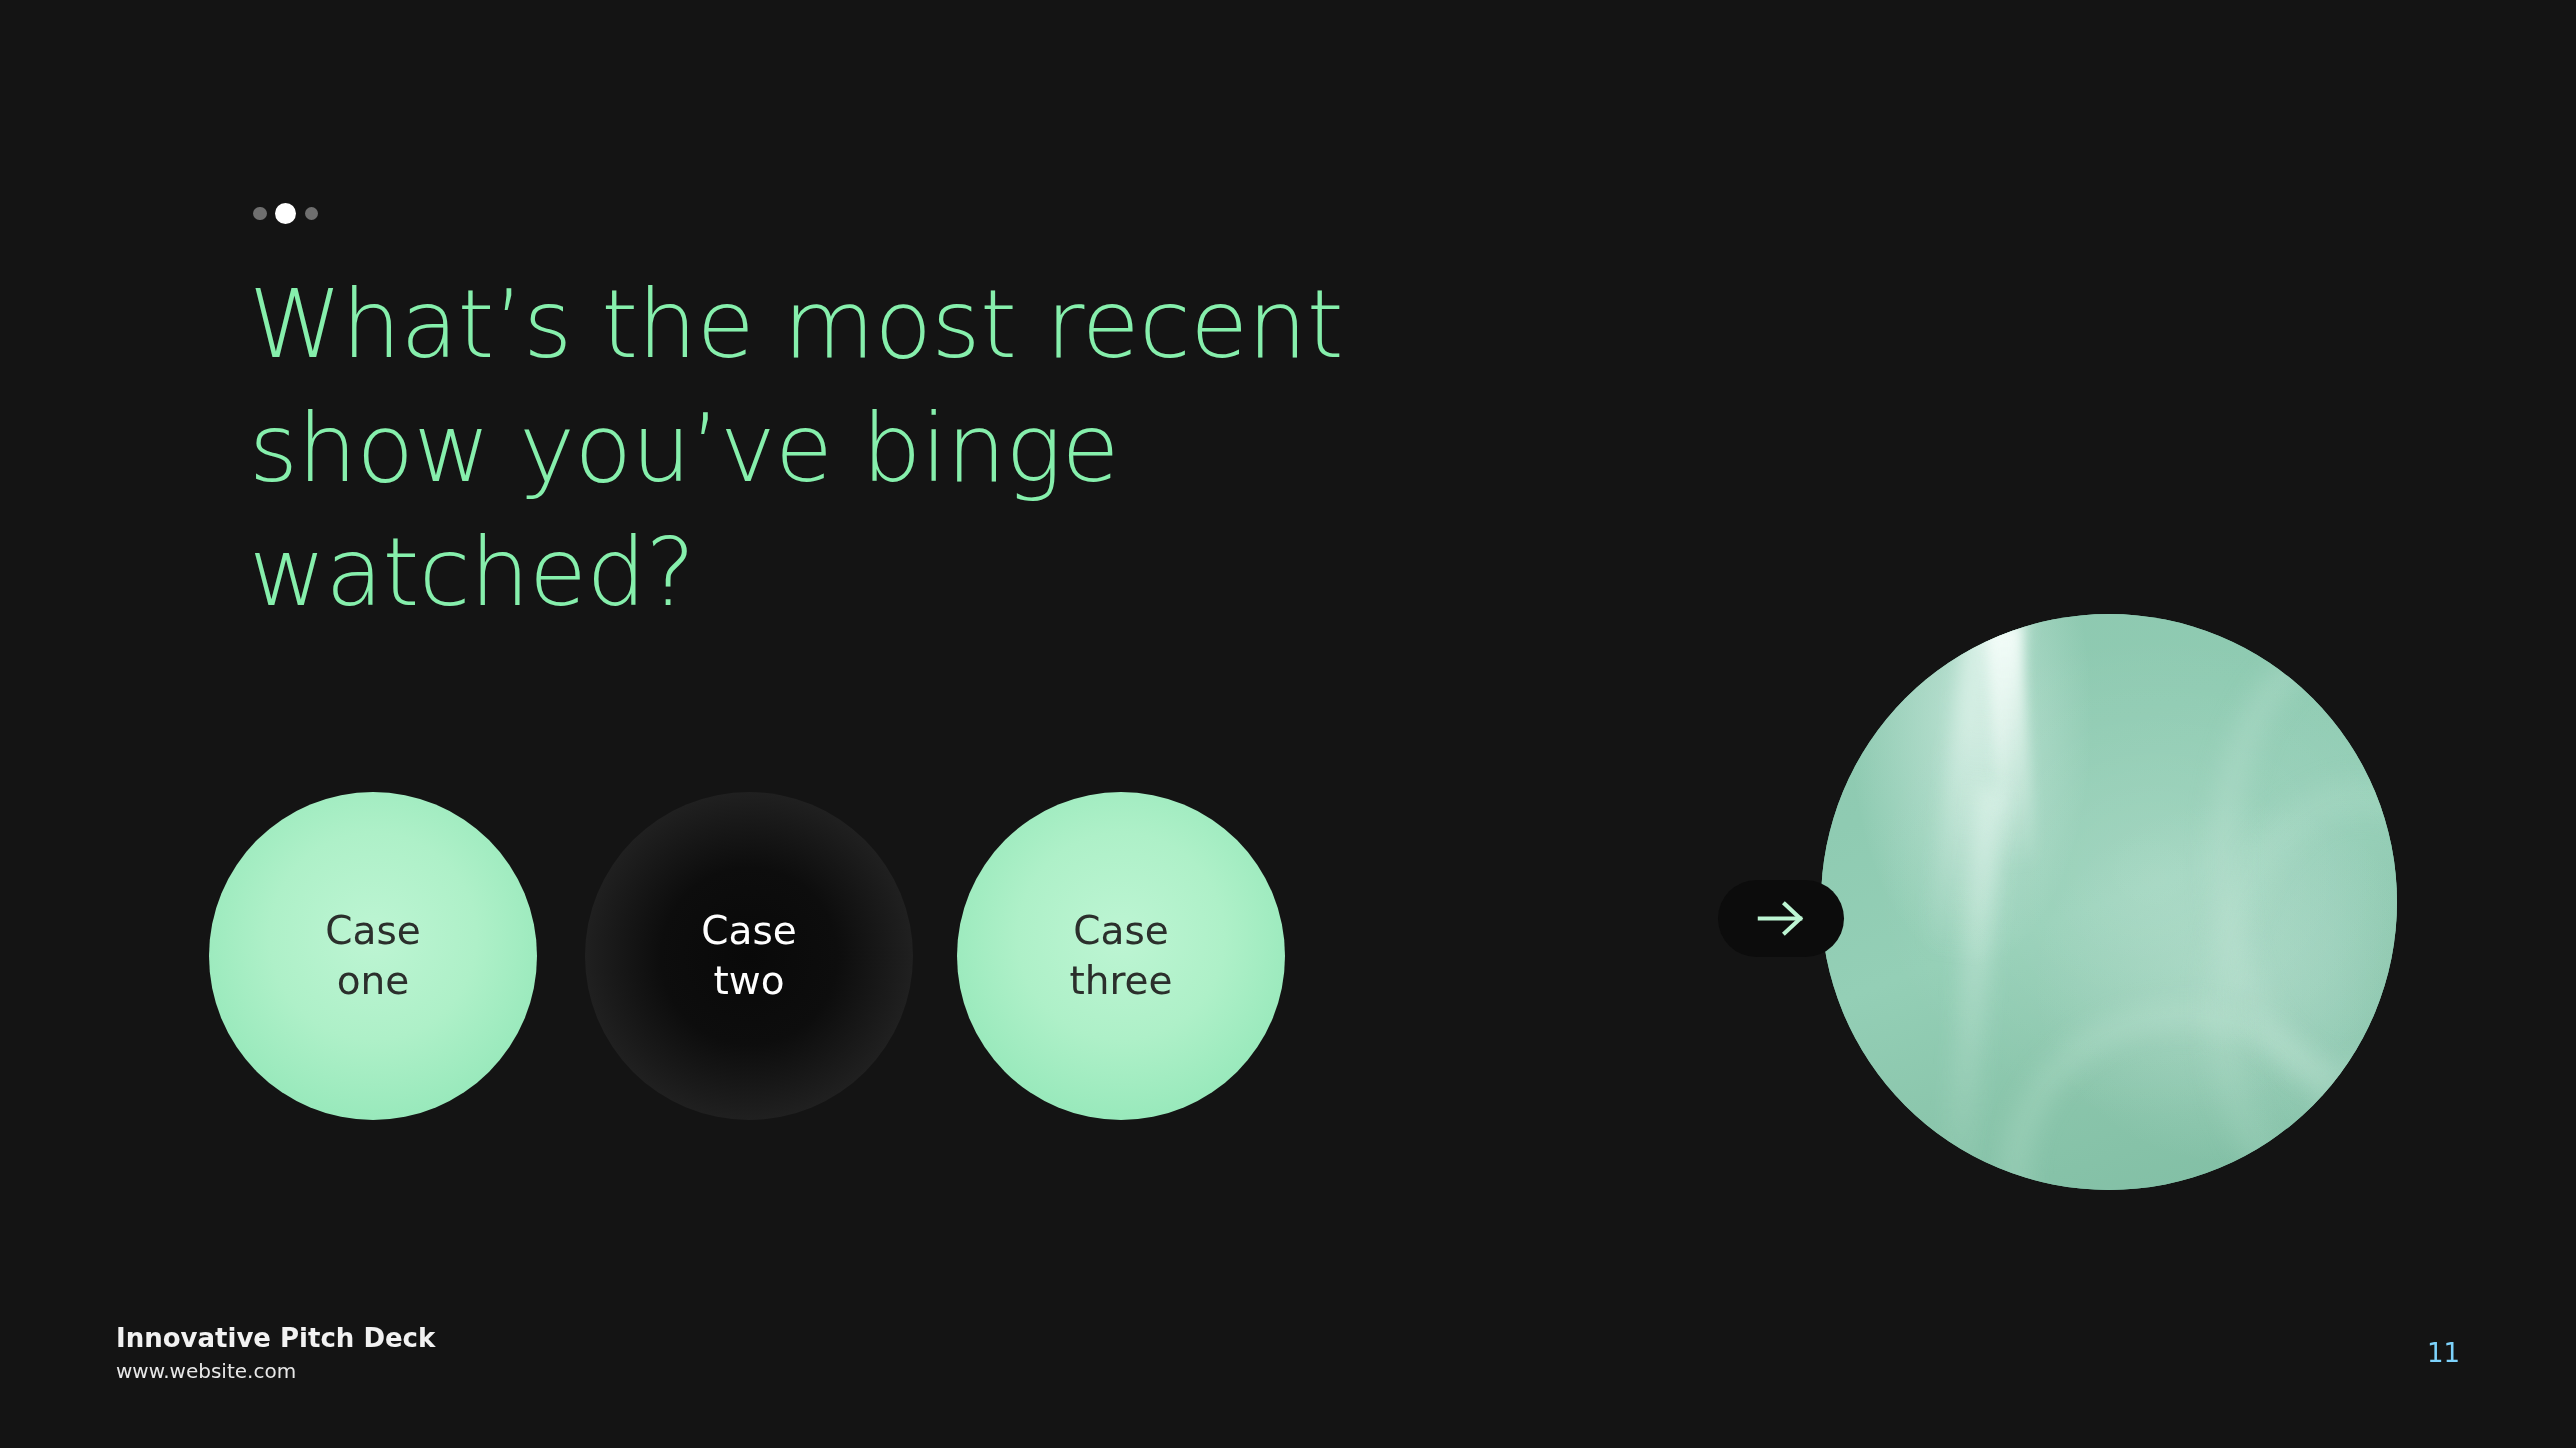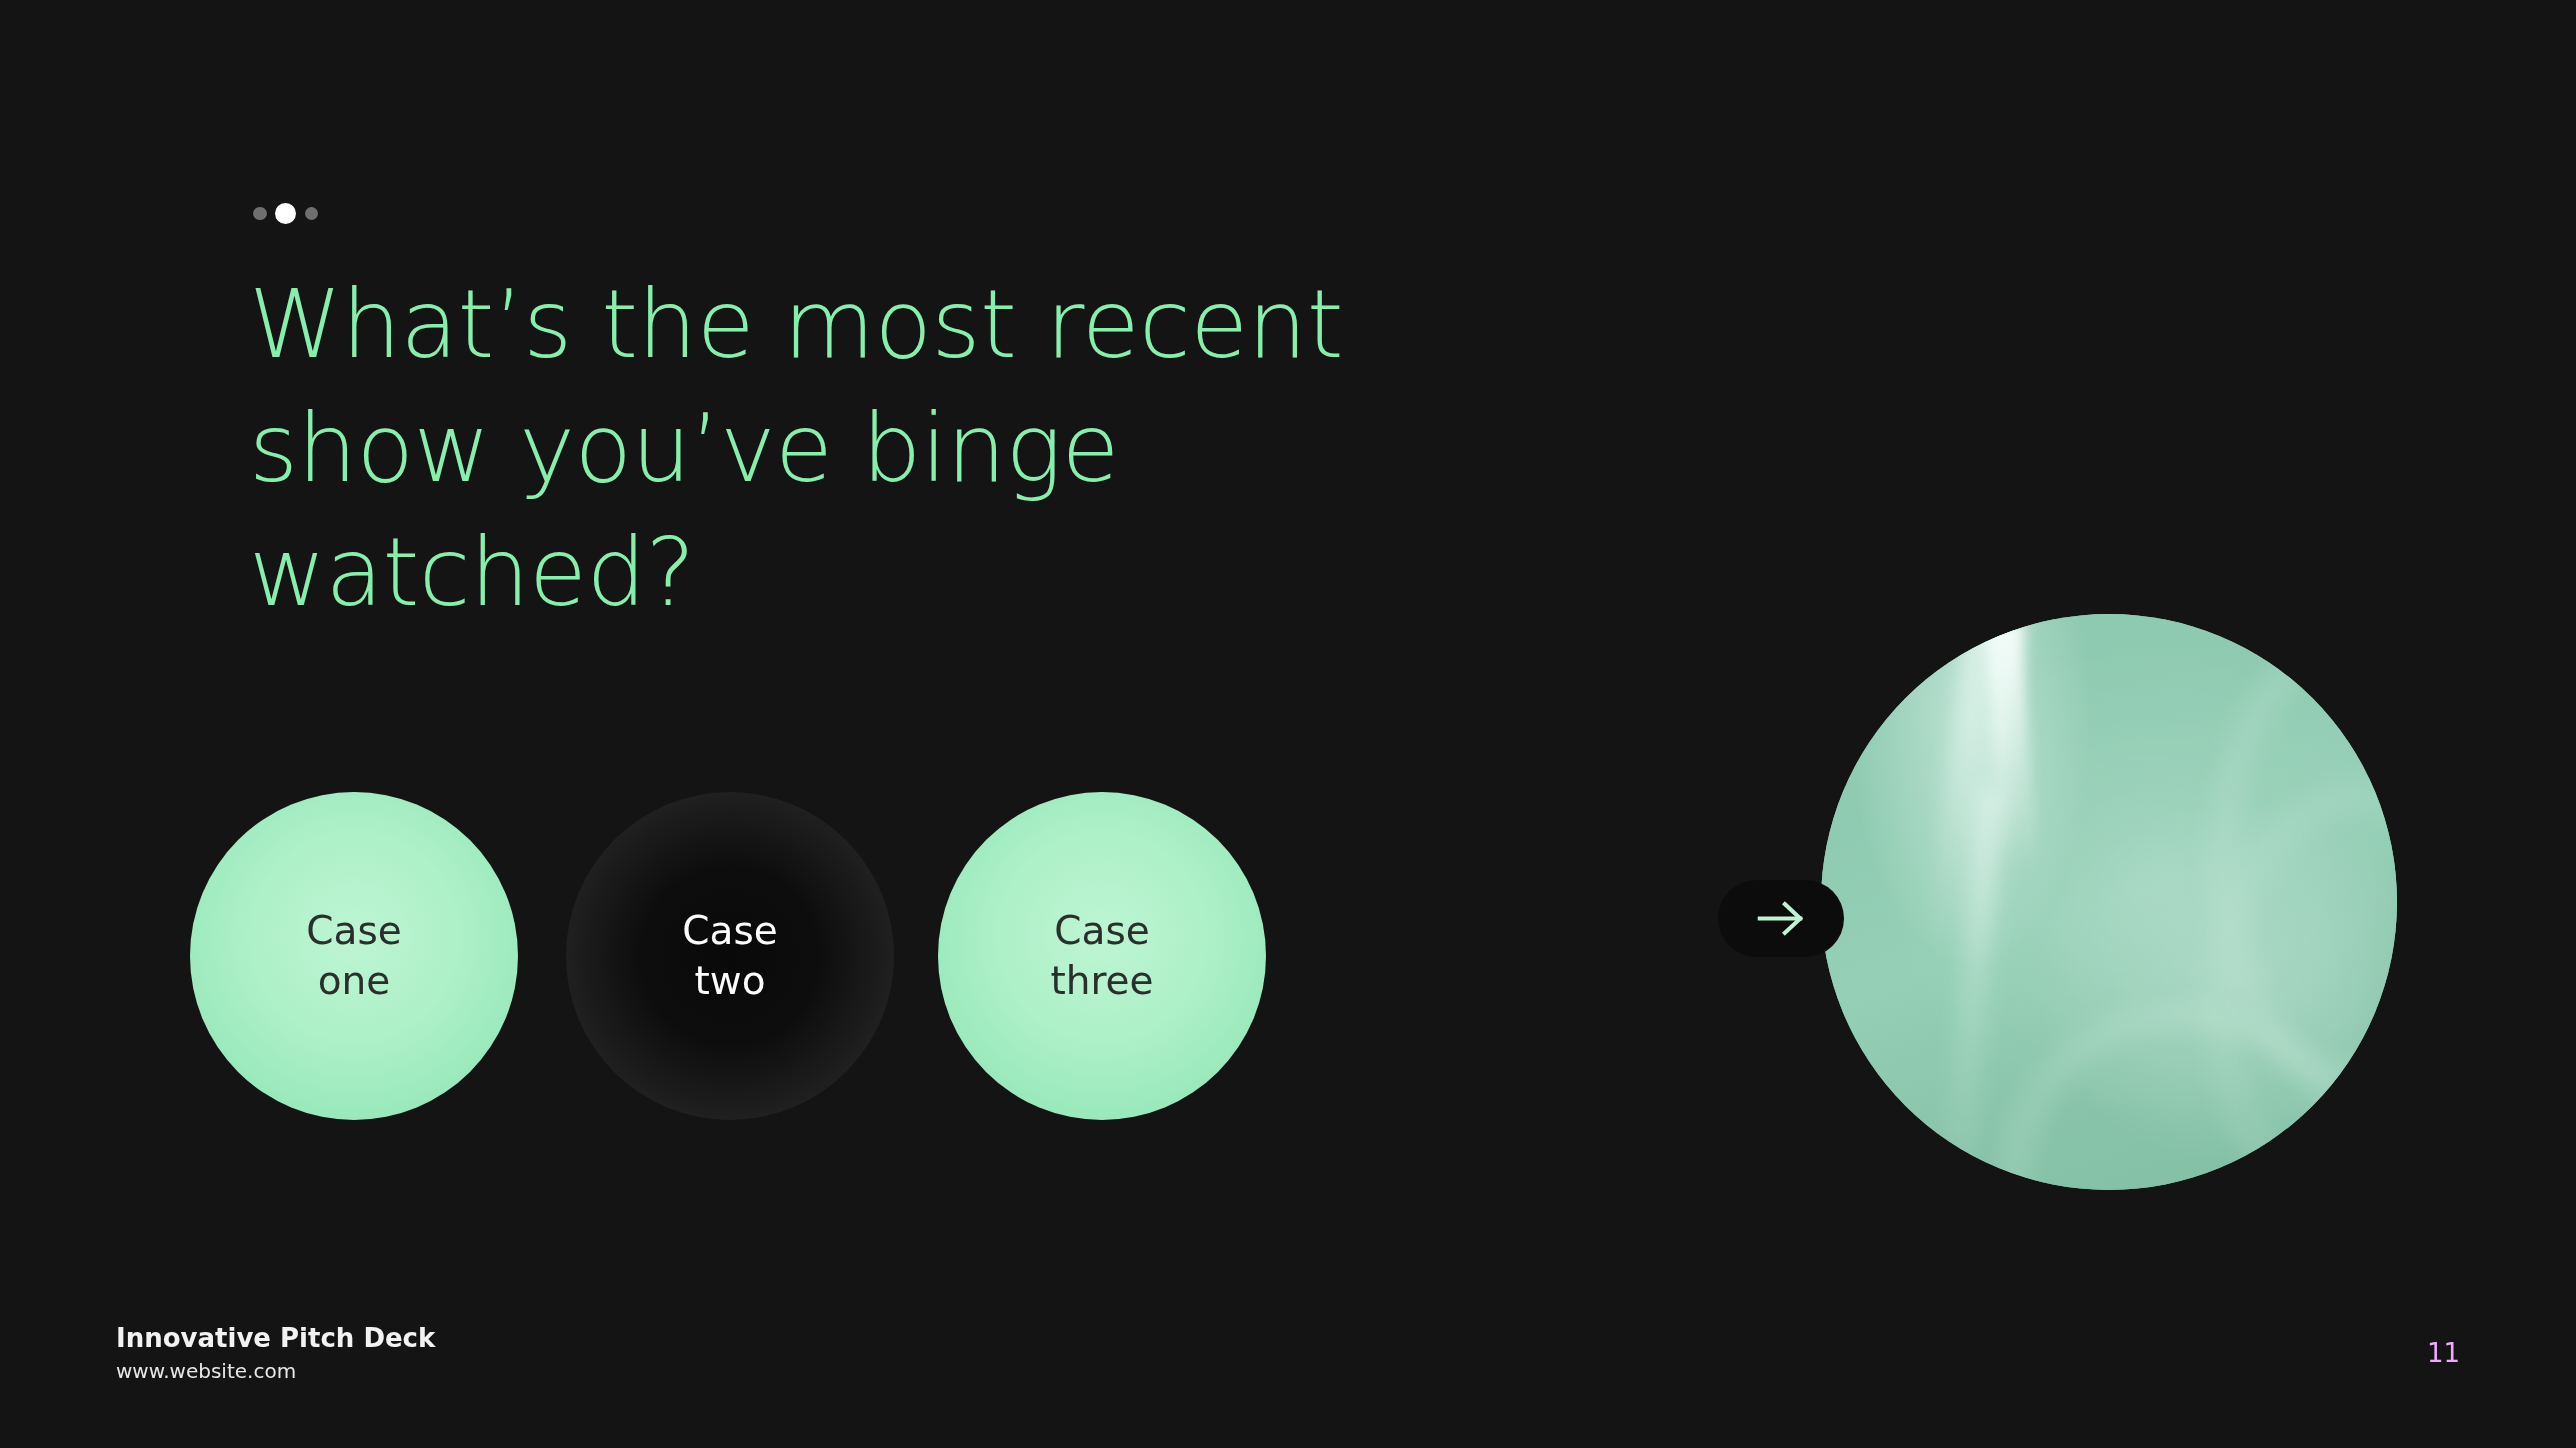--- a/index.html
+++ b/index.html
@@ -36,21 +36,21 @@
     font-weight:300;
     line-height:1.32;
     letter-spacing:-0.5px;
     color:#86efac;
     white-space:pre-line;
   }
 
   
   .circle-row {
     position:absolute;
-    left:190px; top:792px;
+    left:209px; top:792px;
     display:flex;
     align-items:center;
   }
   .case-circle {
     width:328px; height:328px;
     border-radius:50%;
     display:flex;
     flex-direction:column;
     align-items:center;
     justify-content:center;
@@ -173,21 +173,21 @@
     font-weight:400;
     line-height:1.35;
     color:#e8e8e8;
     margin-top:2px;
   }
   .page-number {
     position:absolute;
     right:116px; bottom:81px;
     font-size:26px;
     font-weight:400;
-    color:#f0abfc;
+    color:#7dd3fc;
   }
 </style>
 </head>
 <body>
 
 <div class="slide">
 
   <div class="dots">
     <span class="dot small"></span>
     <span class="dot active"></span>

